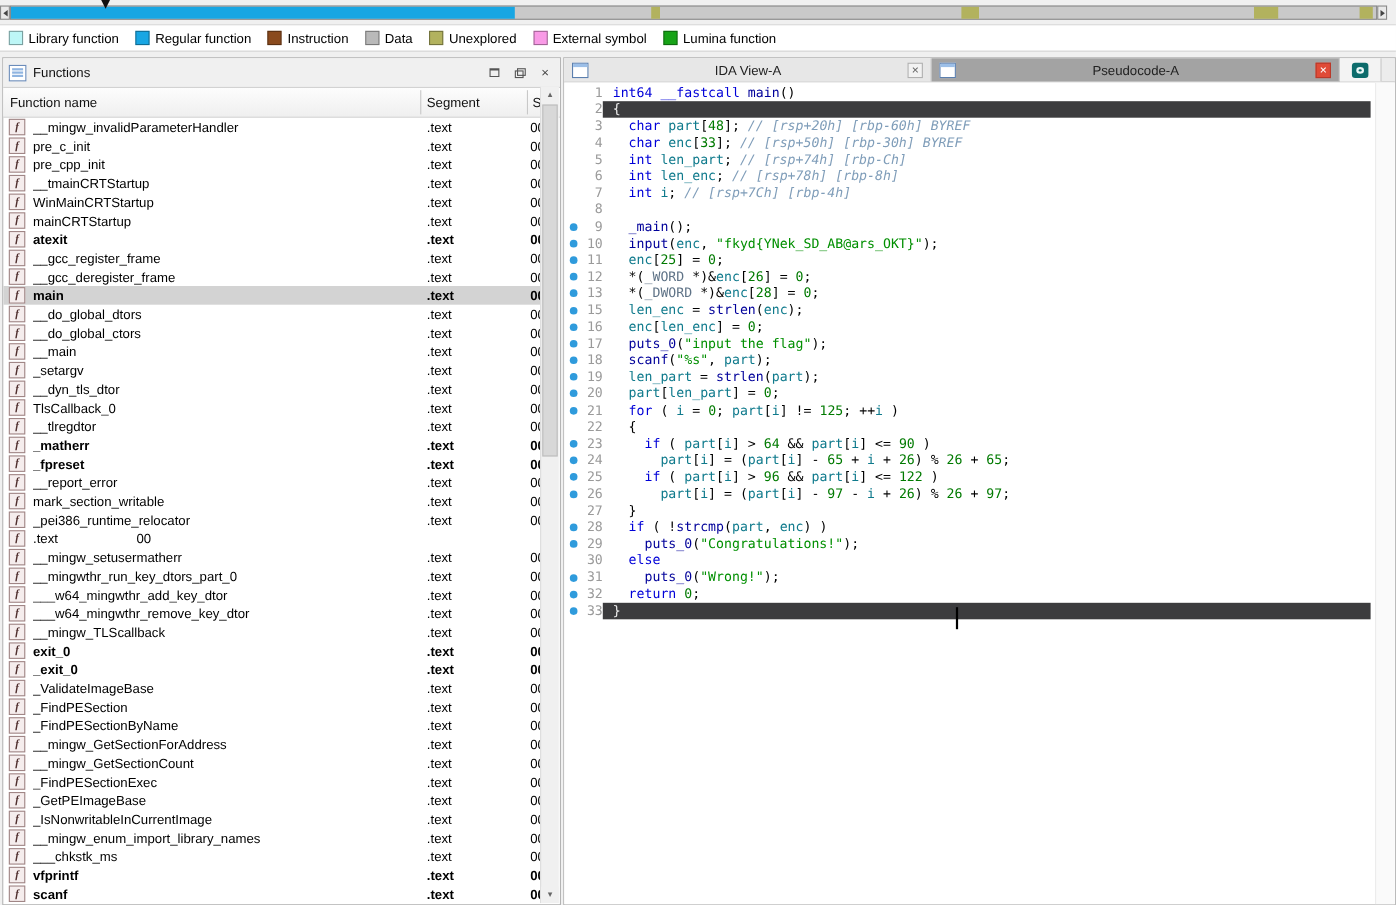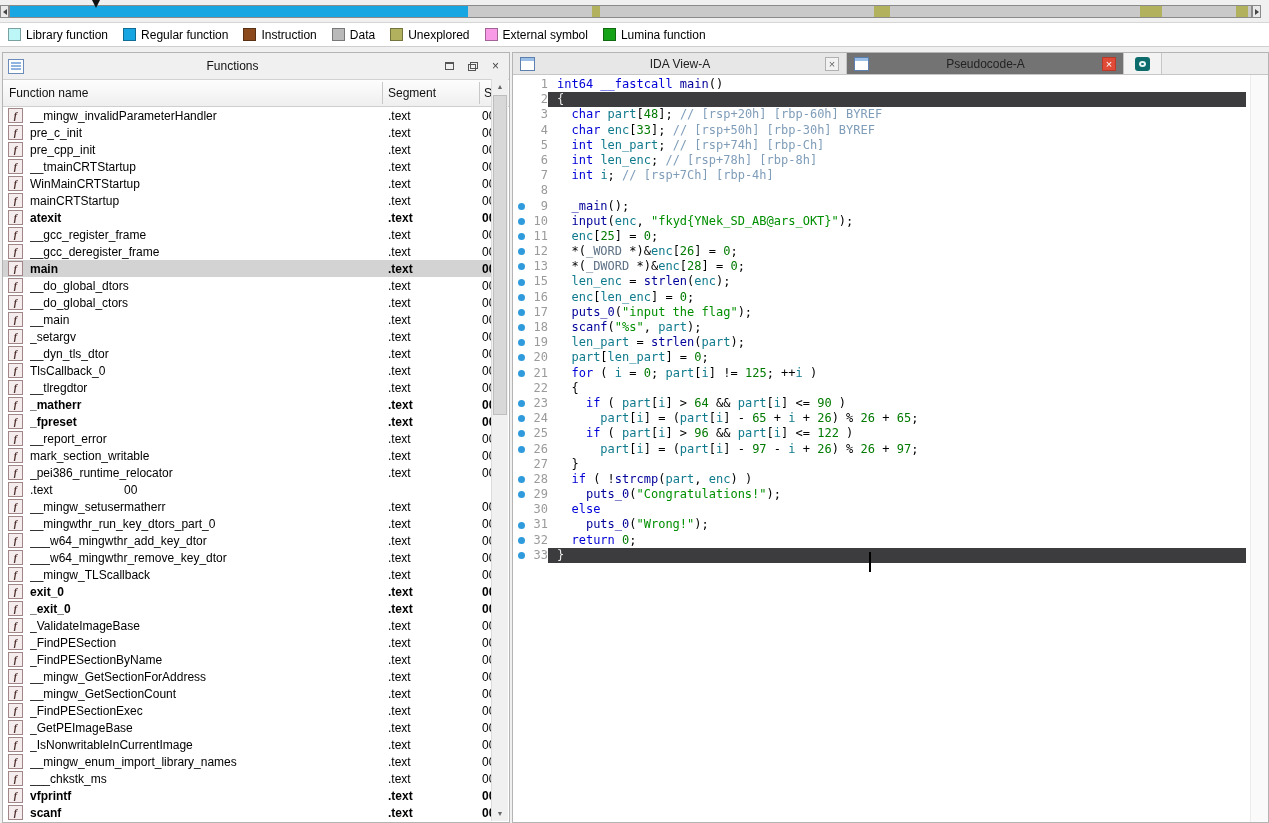--- a/index.html
+++ b/index.html
@@ -22,21 +22,21 @@
   
   #legend{position:absolute;top:22px;left:0;width:1269px;height:25px;background:#ffffff;
     border-top:1px solid #d6d6d6;border-bottom:1px solid #cfcfcf;box-sizing:border-box;
     display:flex;align-items:center;padding-left:8px;gap:15px;}
   .legend-item{display:flex;align-items:flex-start;gap:5px;white-space:nowrap;}
   .legend-swatch{width:13px;height:13px;border:1px solid rgba(0,0,0,.35);box-sizing:border-box;}
   
   #functions-panel{position:absolute;left:2px;top:52px;width:508px;bottom:0;background:#fff;
     border:1px solid #b4b4b4;box-sizing:border-box;display:flex;flex-direction:column;}
   .panel-titlebar{flex:0 0 26px;height:26px;background:#f0f0f0;border-bottom:1px solid #d2d2d2;
-    display:flex;align-items:center;padding:0 5px;gap:6px;text-align:center;}
+    display:flex;align-items:center;padding:0 5px;gap:6px;}
   .panel-title{flex:1;color:#111;}
   .panel-titlebar-icon{width:14px;height:13px;border:1px solid #6b8cba;background:#fff;position:relative;}
   .panel-titlebar-icon i{position:absolute;left:2px;right:2px;height:2px;background:#8fb4e0;}
   .panel-titlebar-icon i:nth-child(1){top:2px;}
   .panel-titlebar-icon i:nth-child(2){top:5px;}
   .panel-titlebar-icon i:nth-child(3){top:8px;}
   .win-btn{width:17px;height:17px;display:flex;align-items:center;justify-content:center;color:#555;}
   .restore-glyph{width:9px;height:8px;border:1px solid #555;border-top-width:2px;box-sizing:border-box;}
   .float-glyph{position:relative;width:10px;height:9px;}
   .float-glyph::before{content:"";position:absolute;left:0;bottom:0;width:6px;height:5px;border:1px solid #555;background:#f0f0f0;}
@@ -62,21 +62,21 @@
   .sb-up{top:0;}
   .sb-down{bottom:0;}
   .sb-thumb{position:absolute;left:1px;right:1px;top:16px;height:320px;background:#d8d8d8;border:1px solid #bdbdbd;box-sizing:border-box;}
   
   #pseudo-panel{position:absolute;left:512px;top:52px;right:0;bottom:0;background:#fff;
     border:1px solid #b4b4b4;box-sizing:border-box;display:flex;flex-direction:column;}
   .tabbar{flex:0 0 21px;height:21px;background:#ececec;border-bottom:1px solid #c6c6c6;display:flex;}
   .tab{display:flex;align-items:center;padding:0 7px;gap:6px;border-right:1px solid #c6c6c6;box-sizing:border-box;}
   .tab .tab-label{flex:1;text-align:center;color:#222;}
   .tab-1{width:334px;background:#e7e7e7;}
-  .tab-2{width:277px;background:#737373;}
+  .tab-2{width:371px;background:#a3a3a3;}
   .tab-3{width:38px;justify-content:center;background:#f3f3f3;}
   .tab-icon{width:13px;height:12px;border:1px solid #5b7fae;background:#fff;position:relative;flex:0 0 13px;}
   .tab-icon::before{content:"";position:absolute;top:0;left:0;right:0;height:3px;background:#9cbfe8;}
   .tab-close{width:14px;height:14px;border:1px solid #b0b0b0;background:#f2f2f2;color:#666;
     font-size:11px;line-height:12px;text-align:center;box-sizing:border-box;flex:0 0 14px;}
   .tab-close.red{background:#e04b37;border-color:#b9392a;color:#fff;}
   .eye-icon{width:15px;height:14px;border-radius:3px;background:#0c6b6b;position:relative;}
   .eye-icon::before{content:"";position:absolute;left:4px;top:4px;width:7px;height:6px;border-radius:50%;background:#e8f6f6;}
   .eye-icon::after{content:"";position:absolute;left:6px;top:6px;width:3px;height:2px;border-radius:50%;background:#0c6b6b;}
   .code-area{flex:1;position:relative;overflow:hidden;background:#fff;}
@@ -88,21 +88,21 @@
   .bp{width:7px;height:7px;border-radius:50%;background:#2f9bdc;}
   .cl-num{flex:0 0 19px;text-align:right;color:#9a9a9a;}
   .cl-code{flex:1;white-space:pre;padding-left:9px;margin-right:5px;}
   .cl-code.hl{background:#3c3c3e;}
   .tk-p{color:#000;}
   .tk-kw{color:#0000d8;}
   .tk-fn{color:#00009a;}
   .tk-v{color:#0f7a8c;}
   .tk-n{color:#007a00;}
   .tk-s{color:#008f00;}
-  .tk-c{color:#7f9db9;}
+  .tk-c{color:#7f9db9;font-style:italic;}
   .tk-m{color:#5f7387;}
   .hl .tk-hb{color:#ececec;}
   #caret{position:absolute;width:2px;height:20px;background:#000;}
 </style>
 </head>
 <body>
 
 <div id="navband-row">
   <div class="nav-arrow" id="nav-arrow-left">
       <span></span>

